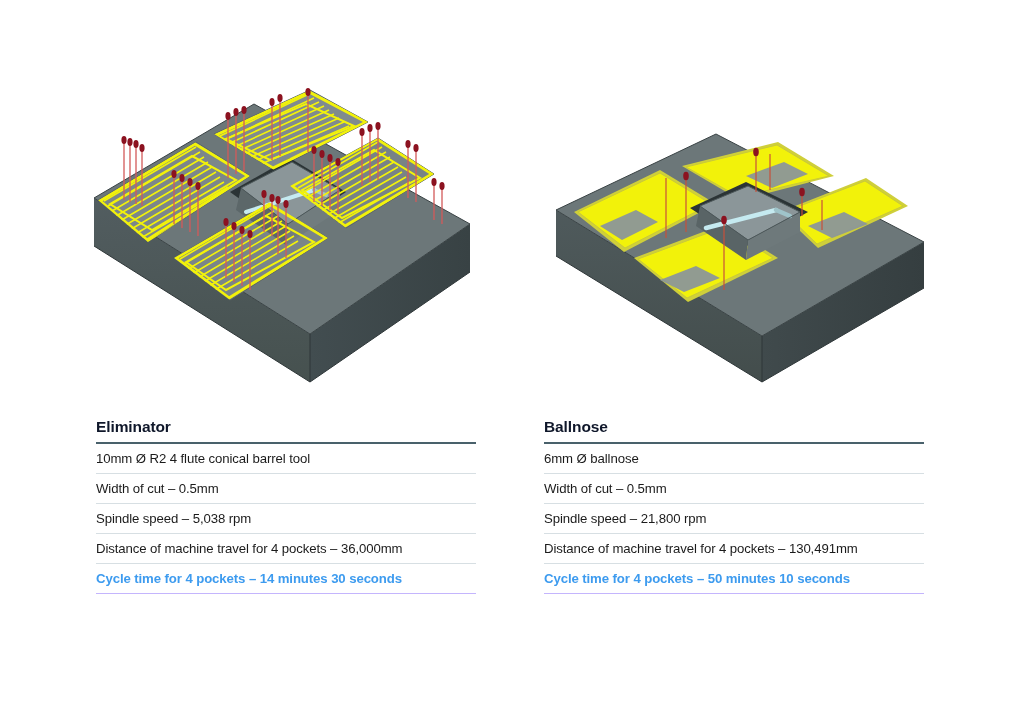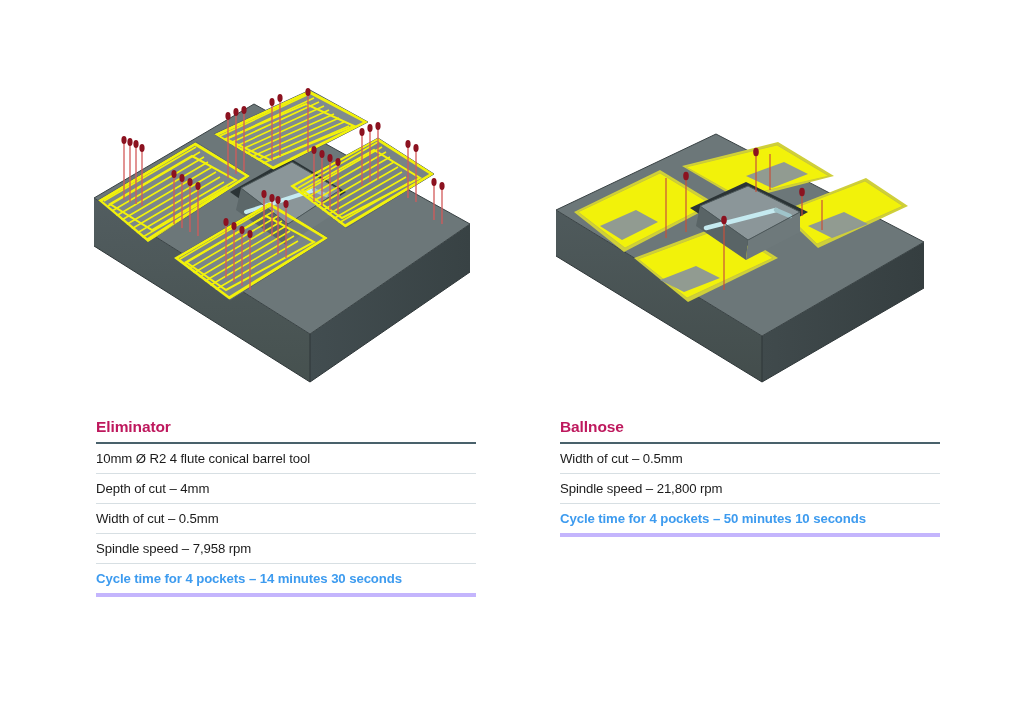--- a/index.html
+++ b/index.html
@@ -26,27 +26,27 @@
 
   .viz svg { display: block; width: 100%; height: 100%; overflow: visible; }
 
   
   .spec-table {
     position: absolute;
     top: 418px;
     width: 380px;
   }
   #table-eliminator { left: 96px; }
-  #table-ballnose   { left: 560px; }
+  #table-ballnose   { left: 544px; }
 
   .spec-title {
     font-size: 15.5px;
     font-weight: bold;
     letter-spacing: -0.1px;
-    color: #be185d;
+    color: #0f172a;
     padding: 0 0 6px 0;
     margin: 0;
     line-height: 18px;
   }
   .title-rule {
     height: 2px;
     background: #49616b;
     width: 100%;
   }
   .spec-row {
@@ -55,21 +55,21 @@
     color: #1b1b1b;
     padding: 7px 0 6px 0;
     border-bottom: 1px solid #d7dfe3;
     white-space: nowrap;
     letter-spacing: -0.1px;
   }
   .spec-row.highlight {
     color: #3d9bef;
     font-weight: bold;
   }
-  .spec-row:last-child { border-bottom: 4px solid #c4b5fd; }
+  .spec-row:last-child { border-bottom: 1px solid #c4b5fd; }
 </style>
 </head>
 <body>
 
 <div class="viz" id="viz-eliminator">
   <svg viewBox="0 0 410 330" preserveAspectRatio="none">
     <defs>
       <linearGradient id="elFront" x1="0" y1="0" x2="0" y2="1">
         <stop offset="0" stop-color="#525d60"></stop>
           <stop offset="1" stop-color="#46514f"></stop>
@@ -270,25 +270,27 @@
       <ellipse cx="184" cy="100" rx="2.8" ry="4.2"></ellipse>
     </g>
     <title>Ballnose tool toolpath on 4-pocket block</title>
   </svg>
 </div>
 
 <div class="spec-table" id="table-eliminator">
   <div class="spec-title">Eliminator</div>
   <div class="title-rule"></div>
   <div class="spec-row">10mm Ø R2 4 flute conical barrel tool</div>
-  <div class="spec-row">Depth of cut – 4mm</div>
   <div class="spec-row">Width of cut – 0.5mm</div>
-  <div class="spec-row">Spindle speed – 7,958 rpm</div>
+  <div class="spec-row">Spindle speed – 5,038 rpm</div>
+  <div class="spec-row">Distance of machine travel for 4 pockets – 36,000mm</div>
   <div class="spec-row highlight">Cycle time for 4 pockets – 14 minutes 30 seconds</div>
 </div>
 
 <div class="spec-table" id="table-ballnose">
   <div class="spec-title">Ballnose</div>
   <div class="title-rule"></div>
+  <div class="spec-row">6mm Ø ballnose</div>
   <div class="spec-row">Width of cut – 0.5mm</div>
   <div class="spec-row">Spindle speed – 21,800 rpm</div>
+  <div class="spec-row">Distance of machine travel for 4 pockets – 130,491mm</div>
   <div class="spec-row highlight">Cycle time for 4 pockets – 50 minutes 10 seconds</div>
 </div>
 
 </body></html>

